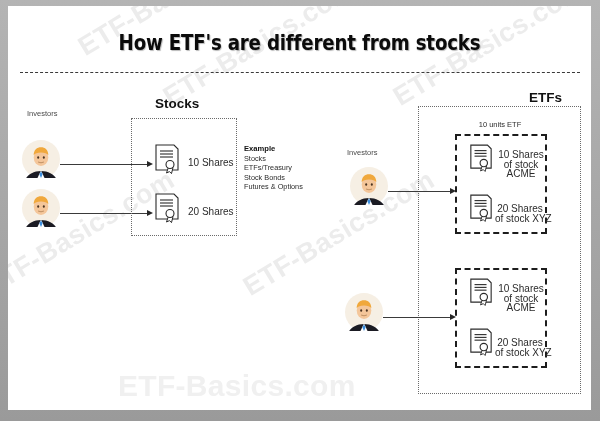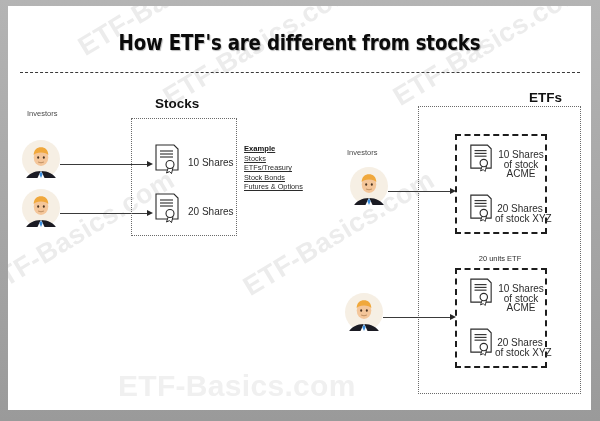--- a/index.html
+++ b/index.html
@@ -100,21 +100,21 @@
 
   
   .avatar{position:absolute;width:38px;height:38px;}
   .avatar svg{display:block;width:38px;height:38px;}
 
   
   .cert{position:absolute;}
   .cert svg{display:block;}
 
   
-  .example-block{position:absolute;font-size:7.3px;color:#2b2b2b;line-height:9.6px;white-space:nowrap;text-decoration:underline;}
+  .example-block{position:absolute;font-size:7.3px;color:#2b2b2b;line-height:9.6px;white-space:nowrap;}
   .example-block .ex-title{font-weight:bold;font-size:7.6px;color:#111;}
 
   .cert-label{
     position:absolute;font-size:10px;color:#2b2b2b;
     line-height:9.6px;white-space:nowrap;
   }
   .cert-label.ctr{text-align:center;}
 </style>
 </head>
 <body>
@@ -231,20 +231,21 @@
         <ellipse cx="21.8" cy="17.4" rx="1" ry="1.25" fill="#4a3320"></ellipse>
         <path d="M16.4 22.2 Q19 23.6 21.6 22.2" stroke="#b98a5e" stroke-width="0.9" fill="none" stroke-linecap="round"></path>
       </svg>
     </div>
 
     <div class="arrow-line" style="left:380px;top:185px;width:63px;"></div>
     <div class="arrow-head" style="left:442px;top:181.5px;"></div>
     <div class="arrow-line" style="left:375px;top:311px;width:68px;"></div>
     <div class="arrow-head" style="left:442px;top:307.5px;"></div>
 
+    <div class="units-label" style="left:418px;top:114px;width:148px;">10 units ETF</div>
     <div class="dashed-box" style="left:447px;top:128px;width:92px;height:100px;"></div>
 
     <div class="cert" style="left:461px;top:138px;">
       <svg width="24" height="28" viewBox="0 0 26 30">
         <path d="M2 1 H20 L24 5 V26 H2 Z" fill="#ffffff" stroke="#2a2a2a" stroke-width="1.2"></path>
         <line x1="6" y1="7" x2="19" y2="7" stroke="#2a2a2a" stroke-width="1.2"></line>
         <line x1="6" y1="10" x2="19" y2="10" stroke="#2a2a2a" stroke-width="1.2"></line>
         <line x1="6" y1="13" x2="19" y2="13" stroke="#2a2a2a" stroke-width="1.2"></line>
         <path d="M14.5 23 L12.5 29 L15.5 27.6 L17.5 29.6 L19 23.5 Z" fill="#ffffff" stroke="#2a2a2a" stroke-width="1"></path>
         <circle cx="16" cy="20.5" r="4" fill="#ffffff" stroke="#2a2a2a" stroke-width="1.2"></circle>
@@ -264,21 +265,20 @@
         <line x1="6" y1="13" x2="19" y2="13" stroke="#2a2a2a" stroke-width="1.2"></line>
         <path d="M14.5 23 L12.5 29 L15.5 27.6 L17.5 29.6 L19 23.5 Z" fill="#ffffff" stroke="#2a2a2a" stroke-width="1"></path>
         <circle cx="16" cy="20.5" r="4" fill="#ffffff" stroke="#2a2a2a" stroke-width="1.2"></circle>
       </svg>
     </div>
     <div class="cert-label ctr" style="left:487px;top:198px;width:50px;">
       <div>20 Shares</div>
       <div>of stock XYZ</div>
     </div>
 
-    <div class="units-label" style="left:418px;top:248px;width:148px;">20 units ETF</div>
     <div class="dashed-box" style="left:447px;top:262px;width:92px;height:100px;"></div>
 
     <div class="cert" style="left:461px;top:272px;">
       <svg width="24" height="28" viewBox="0 0 26 30">
         <path d="M2 1 H20 L24 5 V26 H2 Z" fill="#ffffff" stroke="#2a2a2a" stroke-width="1.2"></path>
         <line x1="6" y1="7" x2="19" y2="7" stroke="#2a2a2a" stroke-width="1.2"></line>
         <line x1="6" y1="10" x2="19" y2="10" stroke="#2a2a2a" stroke-width="1.2"></line>
         <line x1="6" y1="13" x2="19" y2="13" stroke="#2a2a2a" stroke-width="1.2"></line>
         <path d="M14.5 23 L12.5 29 L15.5 27.6 L17.5 29.6 L19 23.5 Z" fill="#ffffff" stroke="#2a2a2a" stroke-width="1"></path>
         <circle cx="16" cy="20.5" r="4" fill="#ffffff" stroke="#2a2a2a" stroke-width="1.2"></circle>

